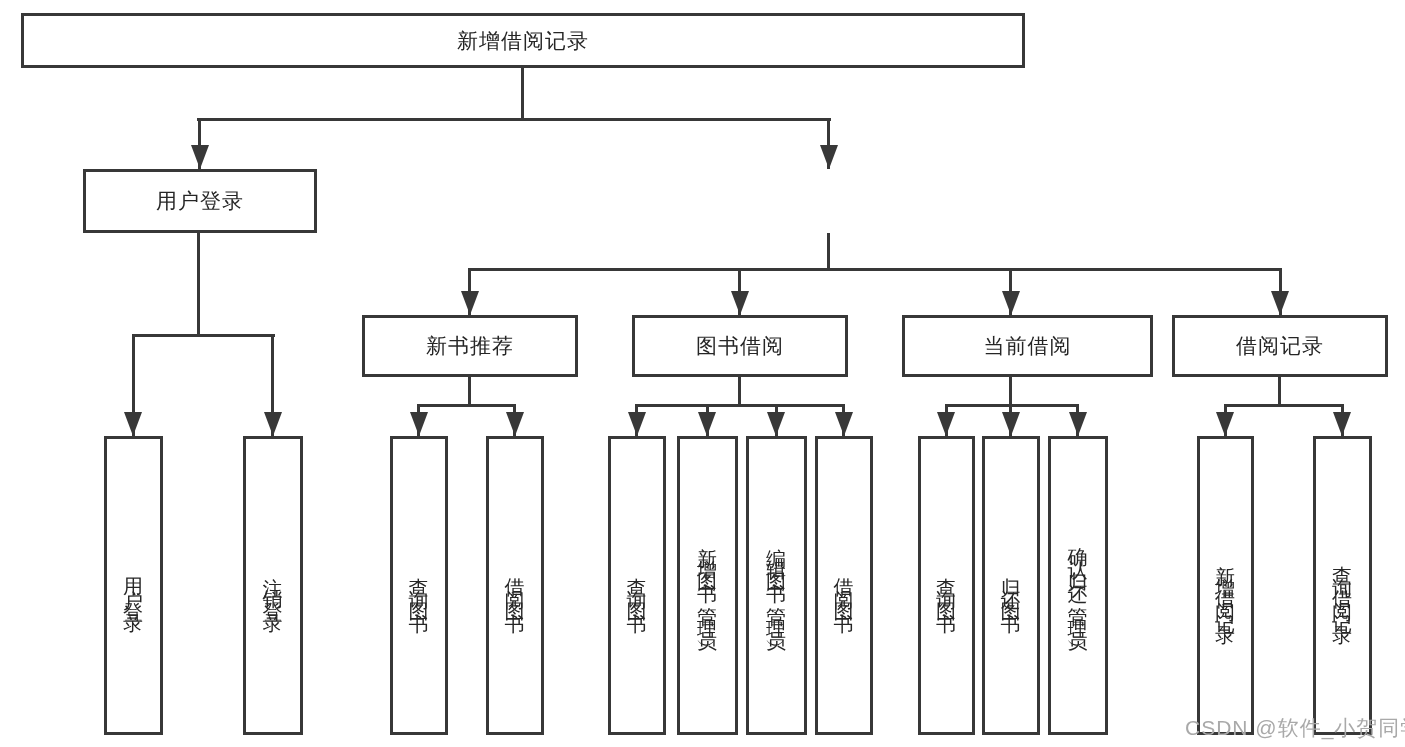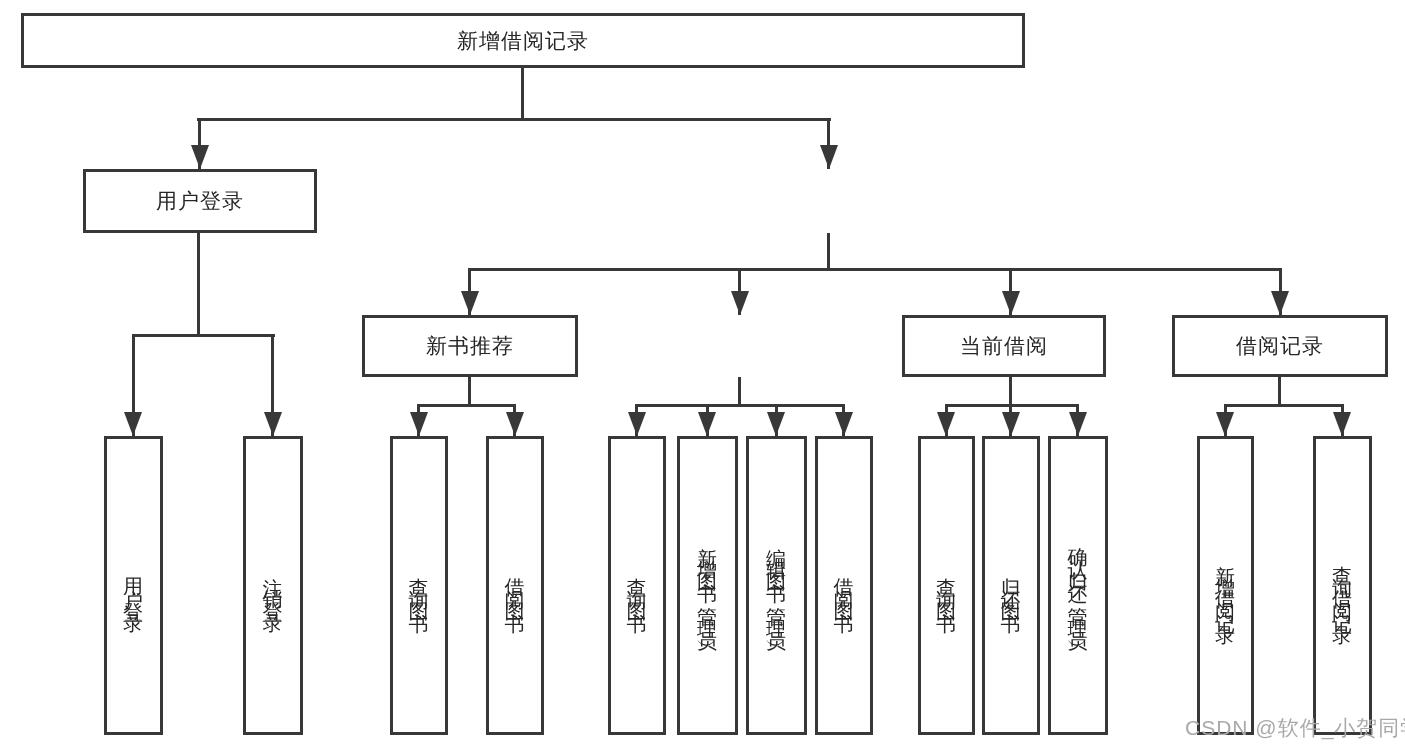--- a/index.html
+++ b/index.html
@@ -82,21 +82,24 @@
   <div class="vline" style="left:738px;top:268px;height:47px;"></div>
   <div class="arrowhead" style="left:731px;top:291px;"></div>
   <div class="vline" style="left:1009px;top:268px;height:47px;"></div>
   <div class="arrowhead" style="left:1002px;top:291px;"></div>
   <div class="vline" style="left:1279px;top:268px;height:47px;"></div>
   <div class="arrowhead" style="left:1271px;top:291px;"></div>
 
   <div class="node" style="left:362px;top:315px;width:216px;height:62px;">
     <span>新书推荐</span>
   </div>
-  <div class="node" style="left:902px;top:315px;width:204px;height:62px;">
+  <div class="node" style="left:632px;top:315px;width:216px;height:62px;">
+    <span>图书借阅</span>
+  </div>
+  <div class="node" style="left:902px;top:315px;width:251px;height:62px;">
     <span>当前借阅</span>
   </div>
   <div class="node" style="left:1172px;top:315px;width:216px;height:62px;">
     <span>借阅记录</span>
   </div>
 
   <div class="vline" style="left:468px;top:377px;height:29px;"></div>
   <div class="hline" style="left:417px;top:404px;width:99px;"></div>
   <div class="vline" style="left:417px;top:404px;height:32px;"></div>
   <div class="arrowhead" style="left:410px;top:412px;"></div>

